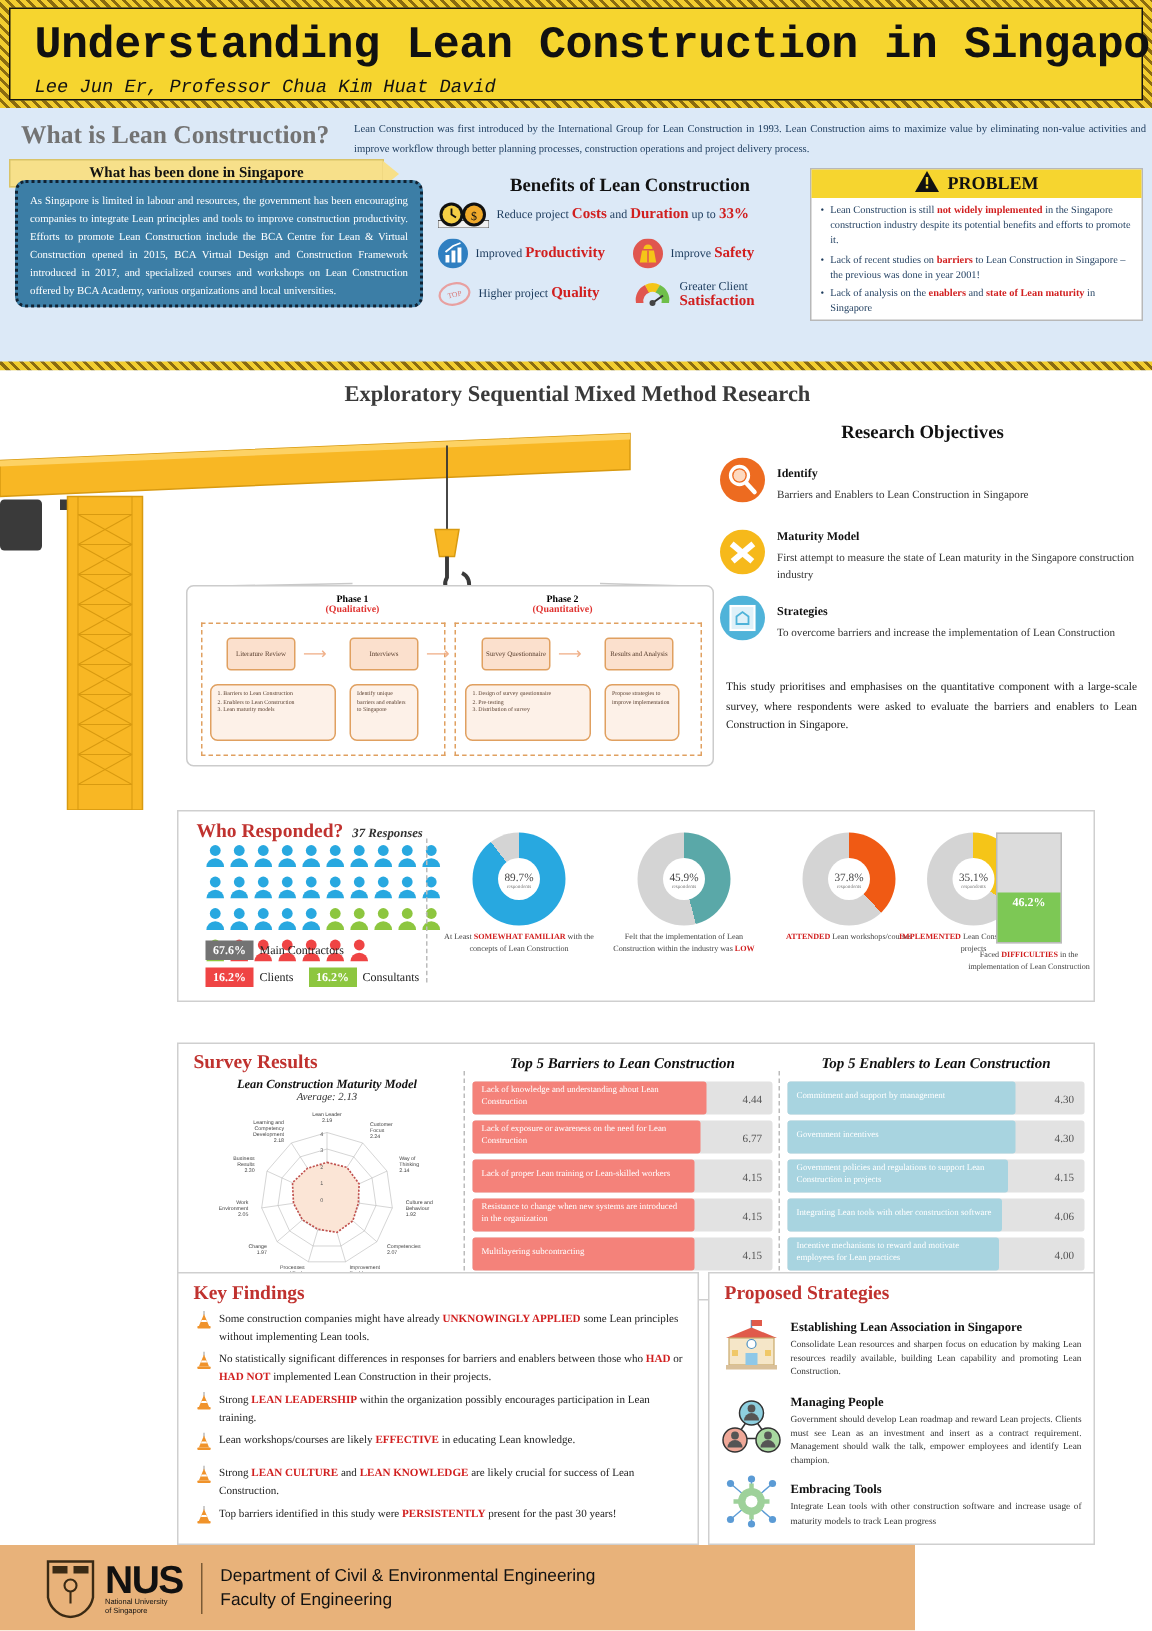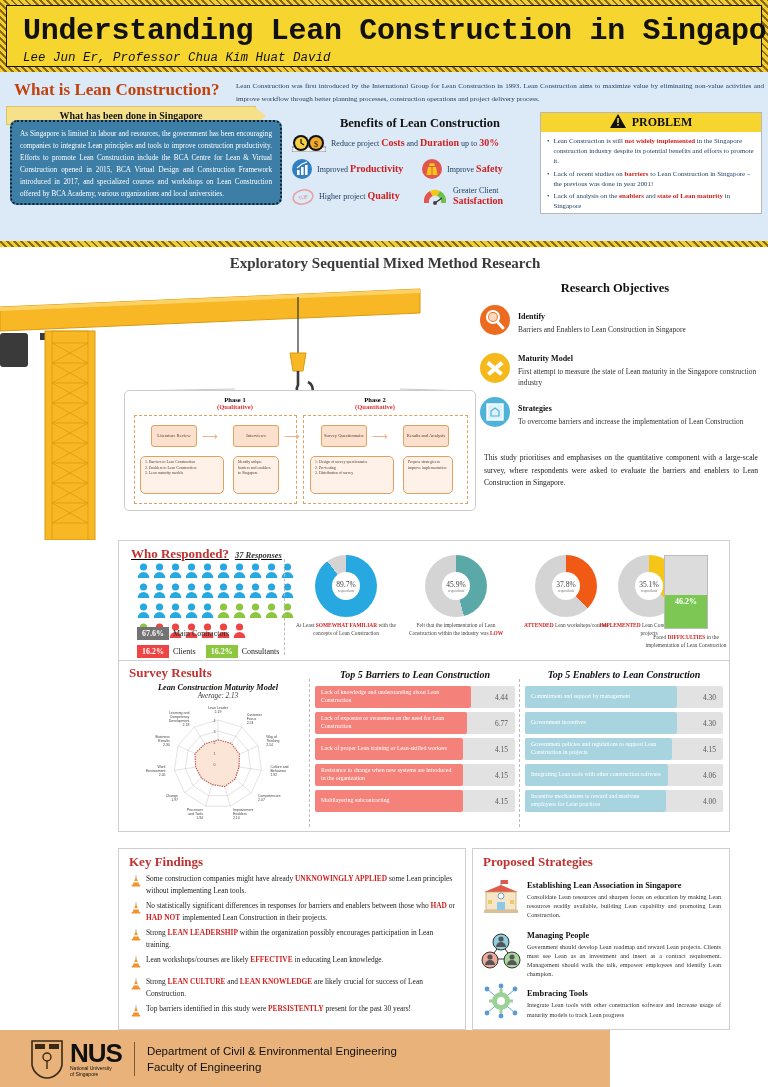--- a/index.html
+++ b/index.html
@@ -32,21 +32,21 @@
   .topsec{
     position:absolute; left:0; top:72px; width:768px; height:175px;
     background:#dce9f7;
   }
   .topsec:after{
     content:""; position:absolute; left:0; bottom:0; width:100%; height:6px;
     background: repeating-linear-gradient(45deg,#f2cd2f 0 3px,#8a6b10 3px 5px);
   }
   .q-head{
     position:absolute; left:14px; top:8px;
-    font-size:17px; font-weight:bold; color:#c2410c;
+    font-size:17px; font-weight:bold; color:#737373;
   }
   .intro-text{
     position:absolute; left:236px; top:8px; width:528px;
     font-size:7.1px; color:#1b3a5c; line-height:12.5px; text-align:justify;
   }
   
   .ribbon{
     position:absolute; left:6px; top:34px; width:250px; height:19px;
     background:#f7e08a; border:1px solid #d9c368;
     display:flex;align-items:center;justify-content:center;
@@ -138,21 +138,21 @@
   .donut .hole{
     position:absolute; left:17px; top:17px; width:28px;height:28px;border-radius:50%;
     background:#fff; display:flex;flex-direction:column;align-items:center;justify-content:center;
   }
   .d-pct{ font-size:7.5px; color:#444; }
   .d-sub{ font-size:3.4px; color:#777; }
   .d-cap{ font-size:5.4px; color:#444; text-align:center; line-height:7.5px; margin-top:5px;}
   .d-cap b{ color:#d11f1f; }
 
   
-  .surveysec{ left:118px; top:660px; width:612px; height:172px; }
+  .surveysec{ left:118px; top:695px; width:612px; height:172px; }
   .radar-title{ font-size:8.3px; font-style:italic; font-weight:bold; text-align:center; color:#111;}
   .radar-avg{ font-size:7.2px; font-style:italic; text-align:center; color:#333;}
   .coltitle{ font-size:10px; font-style:italic; font-weight:bold; text-align:center; color:#111; }
   .brow{ position:relative; height:22px; margin-bottom:4px; background:#e2e2e2; border-radius:2px; display:flex; align-items:center;}
   .bfill{ height:100%; border-radius:2px; display:flex; align-items:center; padding:0 6px;
     font-size:5.9px; color:#fff; line-height:7.8px;}
   .bval{ position:absolute; right:7px; font-size:7.4px; color:#555; }
 
   
   .kfsec{ left:118px; top:848px; width:348px; height:182px; }
@@ -200,21 +200,21 @@
             <rect x="0" y="13" width="34" height="5" fill="#f0f0f0" stroke="#444" stroke-width="0.6"></rect>
             <circle cx="9" cy="9" r="8" fill="#111"></circle>
               <circle cx="9" cy="9" r="6" fill="#f5cf45"></circle>
             <path d="M9 5 V9 L12 11" stroke="#111" stroke-width="1.2" fill="none"></path>
             <circle cx="24" cy="9" r="8" fill="#111"></circle>
               <circle cx="24" cy="9" r="6" fill="#f0a92a"></circle>
             <text x="24" y="12.5" font-size="8" text-anchor="middle" fill="#111" font-family="Liberation Serif,serif">$</text>
           </svg>
         </span>
         <span class="ben-txt">
-          <span>Reduce project </span><b>Costs</b><span> and </span><b>Duration</b><span> up to </span><b>30%</b>
+          <span>Reduce project </span><b>Costs</b><span> and </span><b>Duration</b><span> up to </span><b>33%</b>
         </span>
       </div>
     </div>
     <div class="ben-row">
       <div class="ben-item" style="width:130px">
         <span class="ico">
           <svg width="20" height="20" viewBox="0 0 20 20">
               <circle cx="10" cy="10" r="10" fill="#2f7fc1"></circle>
             <rect x="5" y="11" width="2.6" height="5" fill="#fff"></rect>
               <rect x="9" y="8" width="2.6" height="8" fill="#fff"></rect>
@@ -408,21 +408,21 @@
         <path d="M11 19 v-5 l4 -3 l4 3 v5z" fill="none" stroke="#4fb3d9" stroke-width="1.2"></path>
         </svg>
     </span>
     <span><span class="obj-t">Strategies</span>
       <div class="obj-d">To overcome barriers and increase the implementation of Lean Construction</div></span>
   </div>
   <div class="study-note">This study prioritises and emphasises on the quantitative component with a large-scale survey, where respondents were asked to evaluate the barriers and enablers to Lean Construction in Singapore.</div>
 </div>
 
 <div class="panel respsec">
-  <div style="position:absolute;left:12px;top:5px;display:flex;align-items:baseline;gap:6px;text-decoration:underline;">
+  <div style="position:absolute;left:12px;top:5px;display:flex;align-items:baseline;gap:6px;">
     <span class="sec-h">Who Responded?</span>
     <span class="respcount">37 Responses</span>
   </div>
 
   <div class="people" id="people-grid">
       <div class="prow">
         <span><svg width="13" height="15" viewBox="0 0 13 15">
             <circle cx="6.5" cy="4" r="3.6" fill="#28a8e0"></circle>
             <path d="M0.6 15 a5.9 5.9 0 0 1 11.8 0z" fill="#28a8e0"></path>
           </svg></span>

